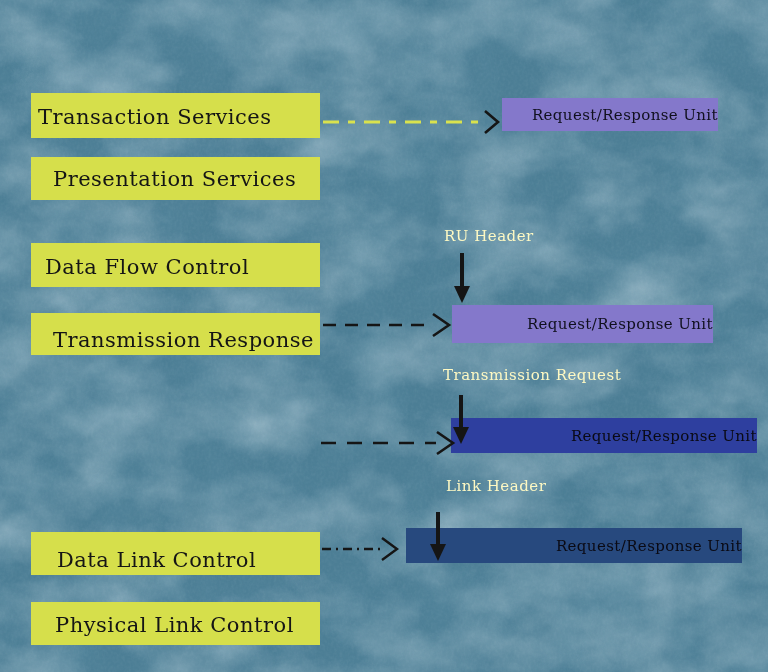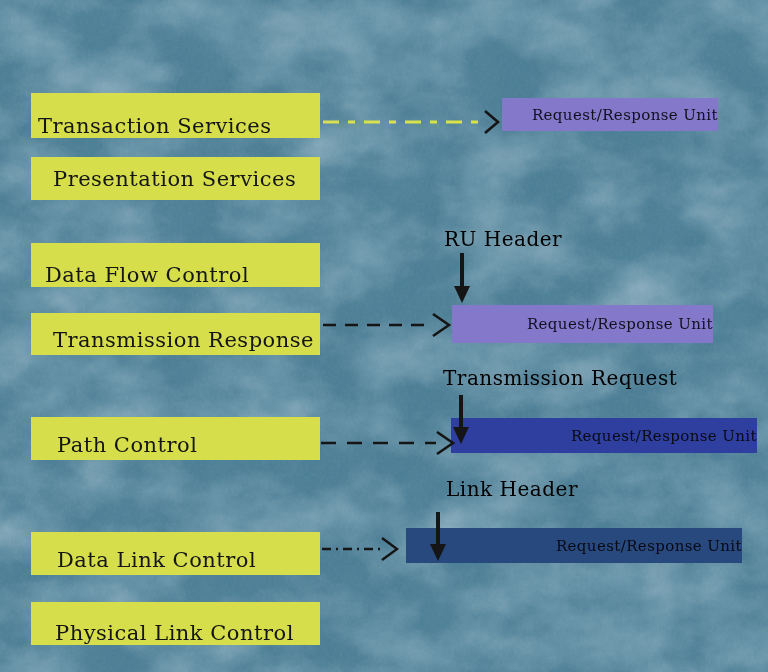--- a/index.html
+++ b/index.html
@@ -8,40 +8,40 @@
     background:#4c7e95;
     font-family:"DejaVu Serif","Liberation Serif",serif;
   }
   #texture{position:absolute;left:0;top:0;width:768px;height:672px;pointer-events:none;}
   .layer-box{
     position:absolute;left:31px;width:289px;
     display:flex;box-sizing:border-box;
     color:#151515;font-size:21px;letter-spacing:0.5px;
   }
   .layer-box span{display:block;}
-  .at-top{align-items:flex-end;padding-top:3px;}
+  .at-top{align-items:center;padding-top:3px;}
   .at-center{align-items:center;}
   .at-bottom{align-items:flex-end;padding-bottom:3px;}
   .b1{top:93px;height:45px;padding-left:7px;}
   .b2{top:157px;height:43px;padding-left:22px;}
   .b3{top:243px;height:44px;padding-left:14px;}
   .b4{top:313px;height:42px;padding-left:22px;}
   .b5{top:417px;height:43px;padding-left:26px;}
   .b6{top:532px;height:43px;padding-left:26px;text-align:center;}
   .b7{top:602px;height:43px;padding-left:24px;}
   .ru-box{
     position:absolute;display:flex;align-items:center;justify-content:flex-end;
     color:#10101e;font-size:15px;letter-spacing:0.4px;box-sizing:border-box;
   }
   .r1{left:502px;top:98px;width:216px;height:33px;}
   .r2{left:452px;top:305px;width:261px;height:38px;}
   .r3{left:451px;top:418px;width:306px;height:35px;color:#0a0a14;}
   .r4{left:406px;top:528px;width:336px;height:35px;color:#0a0a14;}
   .hdr-label{
-    position:absolute;color:#000000;font-size:20px;letter-spacing:0.5px;white-space:nowrap;
+    position:absolute;color:#fef9c3;font-size:15px;letter-spacing:0.5px;white-space:nowrap;
   }
   .h1{left:444px;top:227px;}
   .h2{left:443px;top:366px;}
   .h3{left:446px;top:477px;}
   #arrows{position:absolute;left:0;top:0;width:768px;height:672px;pointer-events:none;}
 </style>
 </head>
 <body>
 
 <div id="stage">
@@ -71,23 +71,20 @@
     <span>Transaction Services</span>
   </div>
   <div class="layer-box b2 at-center" style="background-color: rgb(214, 223, 75);">
     <span>Presentation Services</span>
   </div>
   <div class="layer-box b3 at-top" style="background-color: rgb(214, 223, 75);">
     <span>Data Flow Control</span>
   </div>
   <div class="layer-box b4 at-bottom" style="background-color: rgb(214, 223, 75);">
     <span>Transmission Response</span>
-  </div>
-  <div class="layer-box b5 at-bottom" style="background-color: rgb(214, 223, 75);">
-    <span>Path Control</span>
   </div>
   <div class="layer-box b6 at-bottom" style="background-color: rgb(214, 223, 75);">
     <span>Data Link Control</span>
   </div>
   <div class="layer-box b7 at-top" style="background-color: rgb(214, 223, 75);">
     <span>Physical Link Control</span>
   </div>
 
   <div class="ru-box r1" style="background-color: rgb(132, 120, 203);">
     <span>Request/Response Unit</span>

